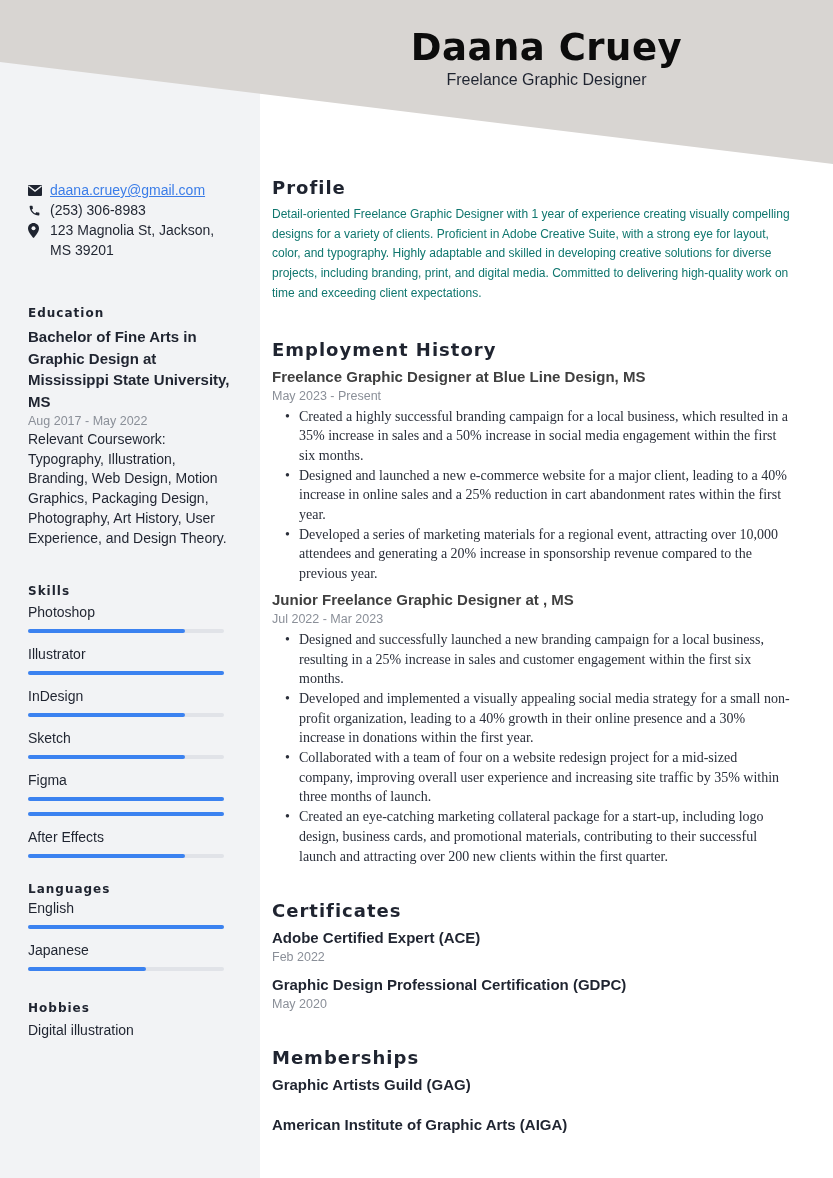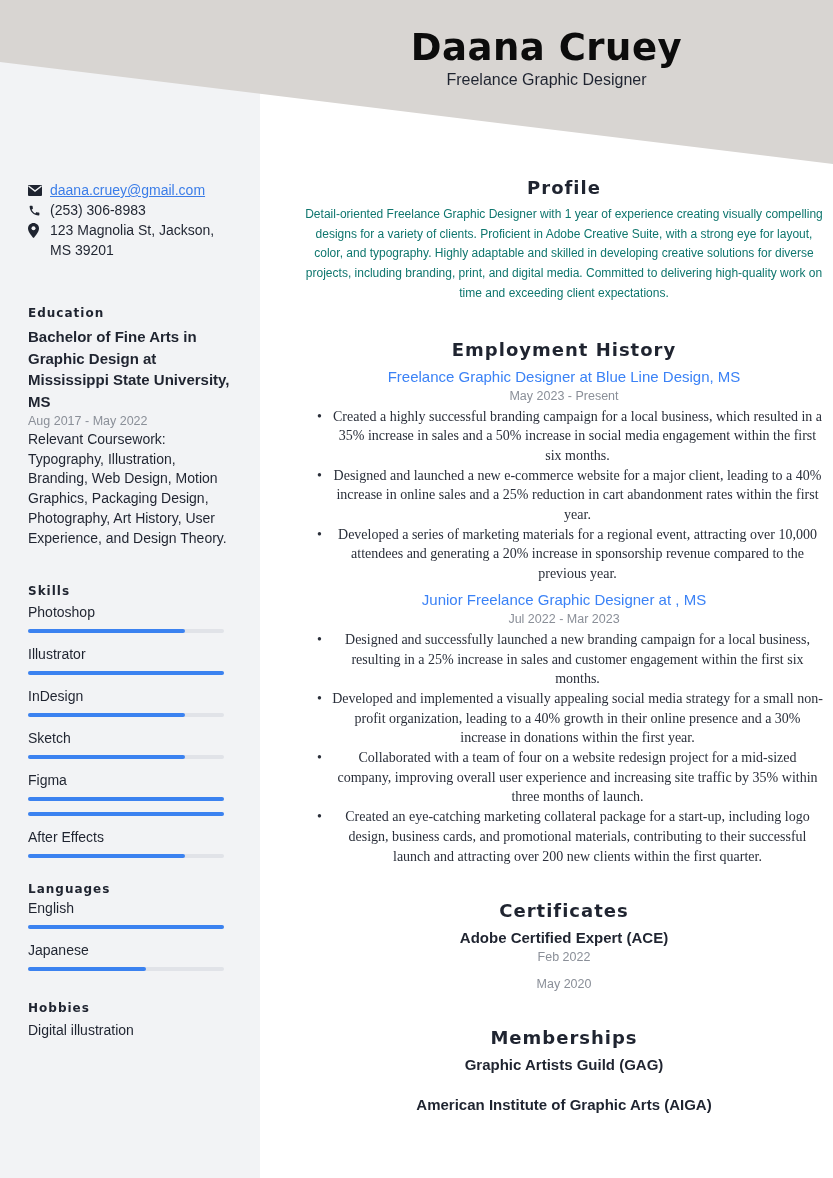--- a/index.html
+++ b/index.html
@@ -17,24 +17,24 @@
   .contact-row a { color: #3b7de8; text-decoration: underline; }
   .side-h { font-family: "DejaVu Sans", sans-serif; font-weight: bold; font-size: 12px; letter-spacing: 1px; color: #1f2430; }
   .edu-degree { font-weight: bold; font-size: 15px; line-height: 21.5px; color: #1f2430; margin-top: 6px; }
   .date { font-size: 12.5px; color: #8a8f98; line-height: 18px; }
   .side-text { font-size: 14px; line-height: 19.7px; color: #1f2430; }
   .link { font-size: 14px; color: #3b7de8; text-decoration: underline; }
   .skill-name { font-size: 14px; line-height: 20px; color: #1f2430; }
   .bar { position: relative; width: 196px; height: 4px; background: #e1e3e8; border-radius: 2px; margin-top: 7px; margin-bottom: 11px; }
   .bar-fill { position: absolute; left: 0; top: 0; height: 4px; background: #3b82f0; border-radius: 2px; }
 
-  .main { position: absolute; left: 304px; top: 176px; width: 520px; text-align: center; }
+  .main { position: absolute; left: 272px; top: 176px; width: 520px; }
   .main-h { font-family: "DejaVu Sans", sans-serif; font-weight: bold; font-size: 18px; letter-spacing: 1px; color: #1f2430; line-height: 24px; }
   .para { font-size: 12px; line-height: 19.7px; color: #0f766e; margin-top: 4px; }
-  .job-title { font-weight: normal; font-size: 15px; line-height: 20px; color: #3b82f6; }
+  .job-title { font-weight: bold; font-size: 15px; line-height: 20px; color: #404040; }
   .bullets { list-style: none; margin-left: 0; font-family: Liberation Serif, serif; }
   .bullets li { position: relative; padding-left: 27px; font-size: 14px; line-height: 19.7px; color: #2a2f3a; }
   .bullets li::before { content: "•"; position: absolute; left: 13px; top: 0; color: #2a2f3a; }
   .item-title { font-weight: bold; font-size: 15px; line-height: 20px; color: #1f2430; }
 </style>
 </head>
 <body>
 
 <div class="sidebar-bg"></div>
 <svg class="header-bg" viewBox="0 0 833 170" width="833" height="170">
@@ -184,20 +184,21 @@
     </div>
   </div>
 
   <div style="margin-top:33px">
     <div class="main-h">Certificates</div>
     <div style="margin-top:5px">
       <div class="item-title">Adobe Certified Expert (ACE)</div>
       <div class="date">Feb 2022</div>
     </div>
     <div style="margin-top:9px">
+      <div class="item-title">Graphic Design Professional Certification (GDPC)</div>
       <div class="date">May 2020</div>
     </div>
   </div>
 
   <div style="margin-top:33px">
     <div class="main-h">Memberships</div>
     <div class="item-title" style="margin-top:5px">Graphic Artists Guild (GAG)</div>
     <div class="item-title" style="margin-top:20px">American Institute of Graphic Arts (AIGA)</div>
   </div>
 </div>

